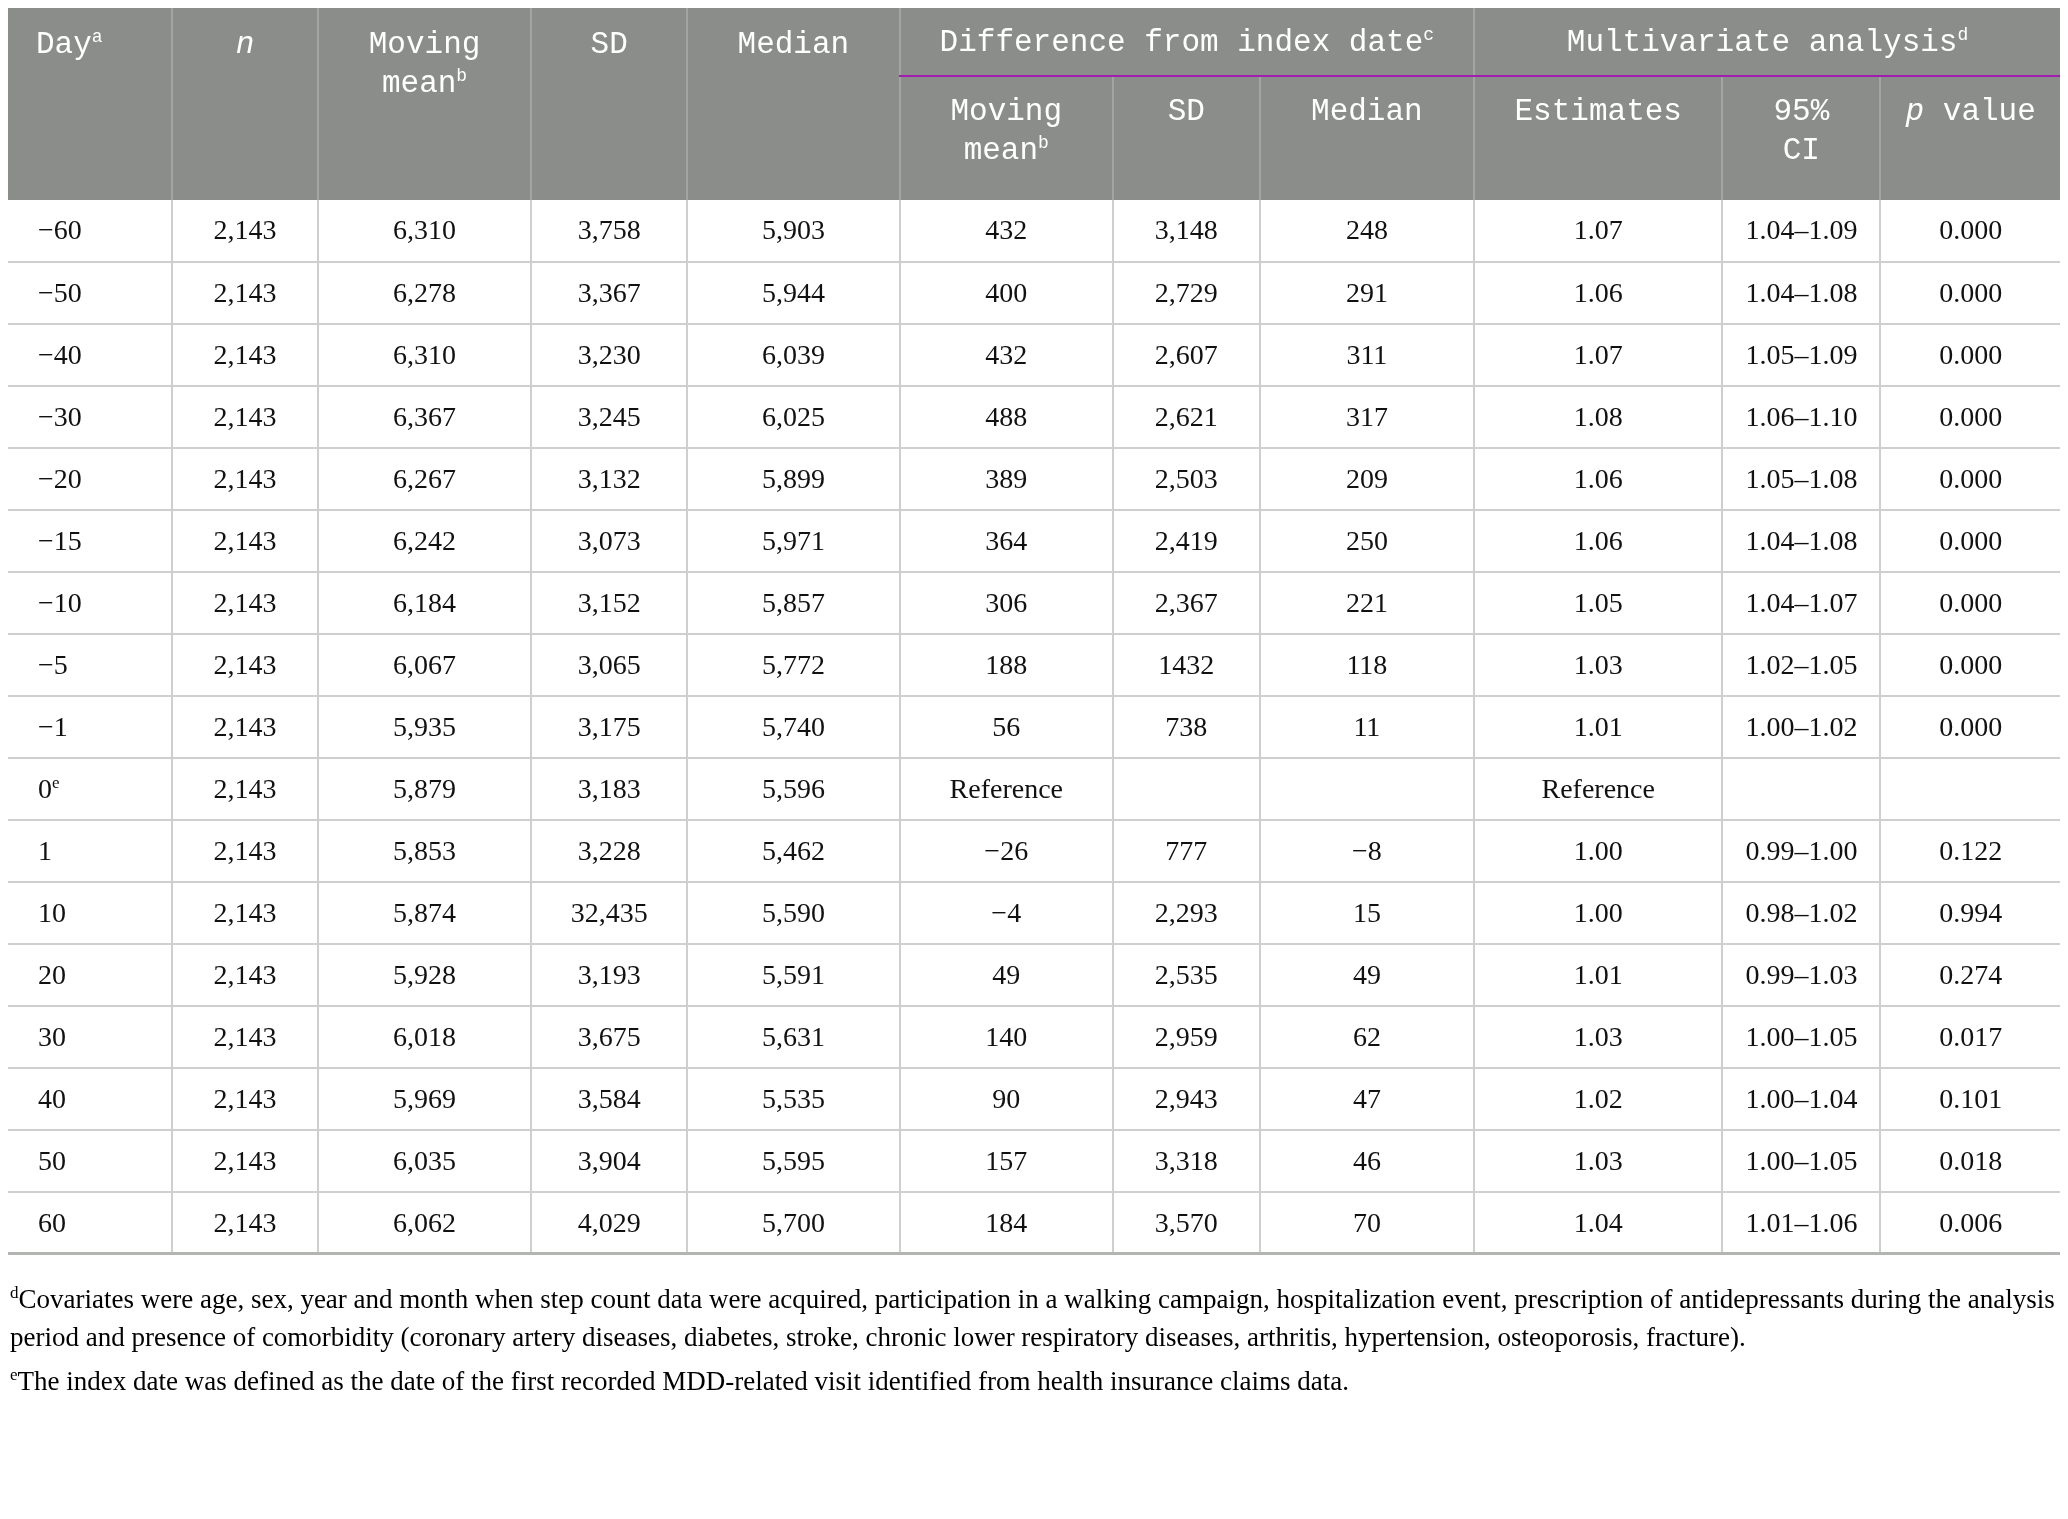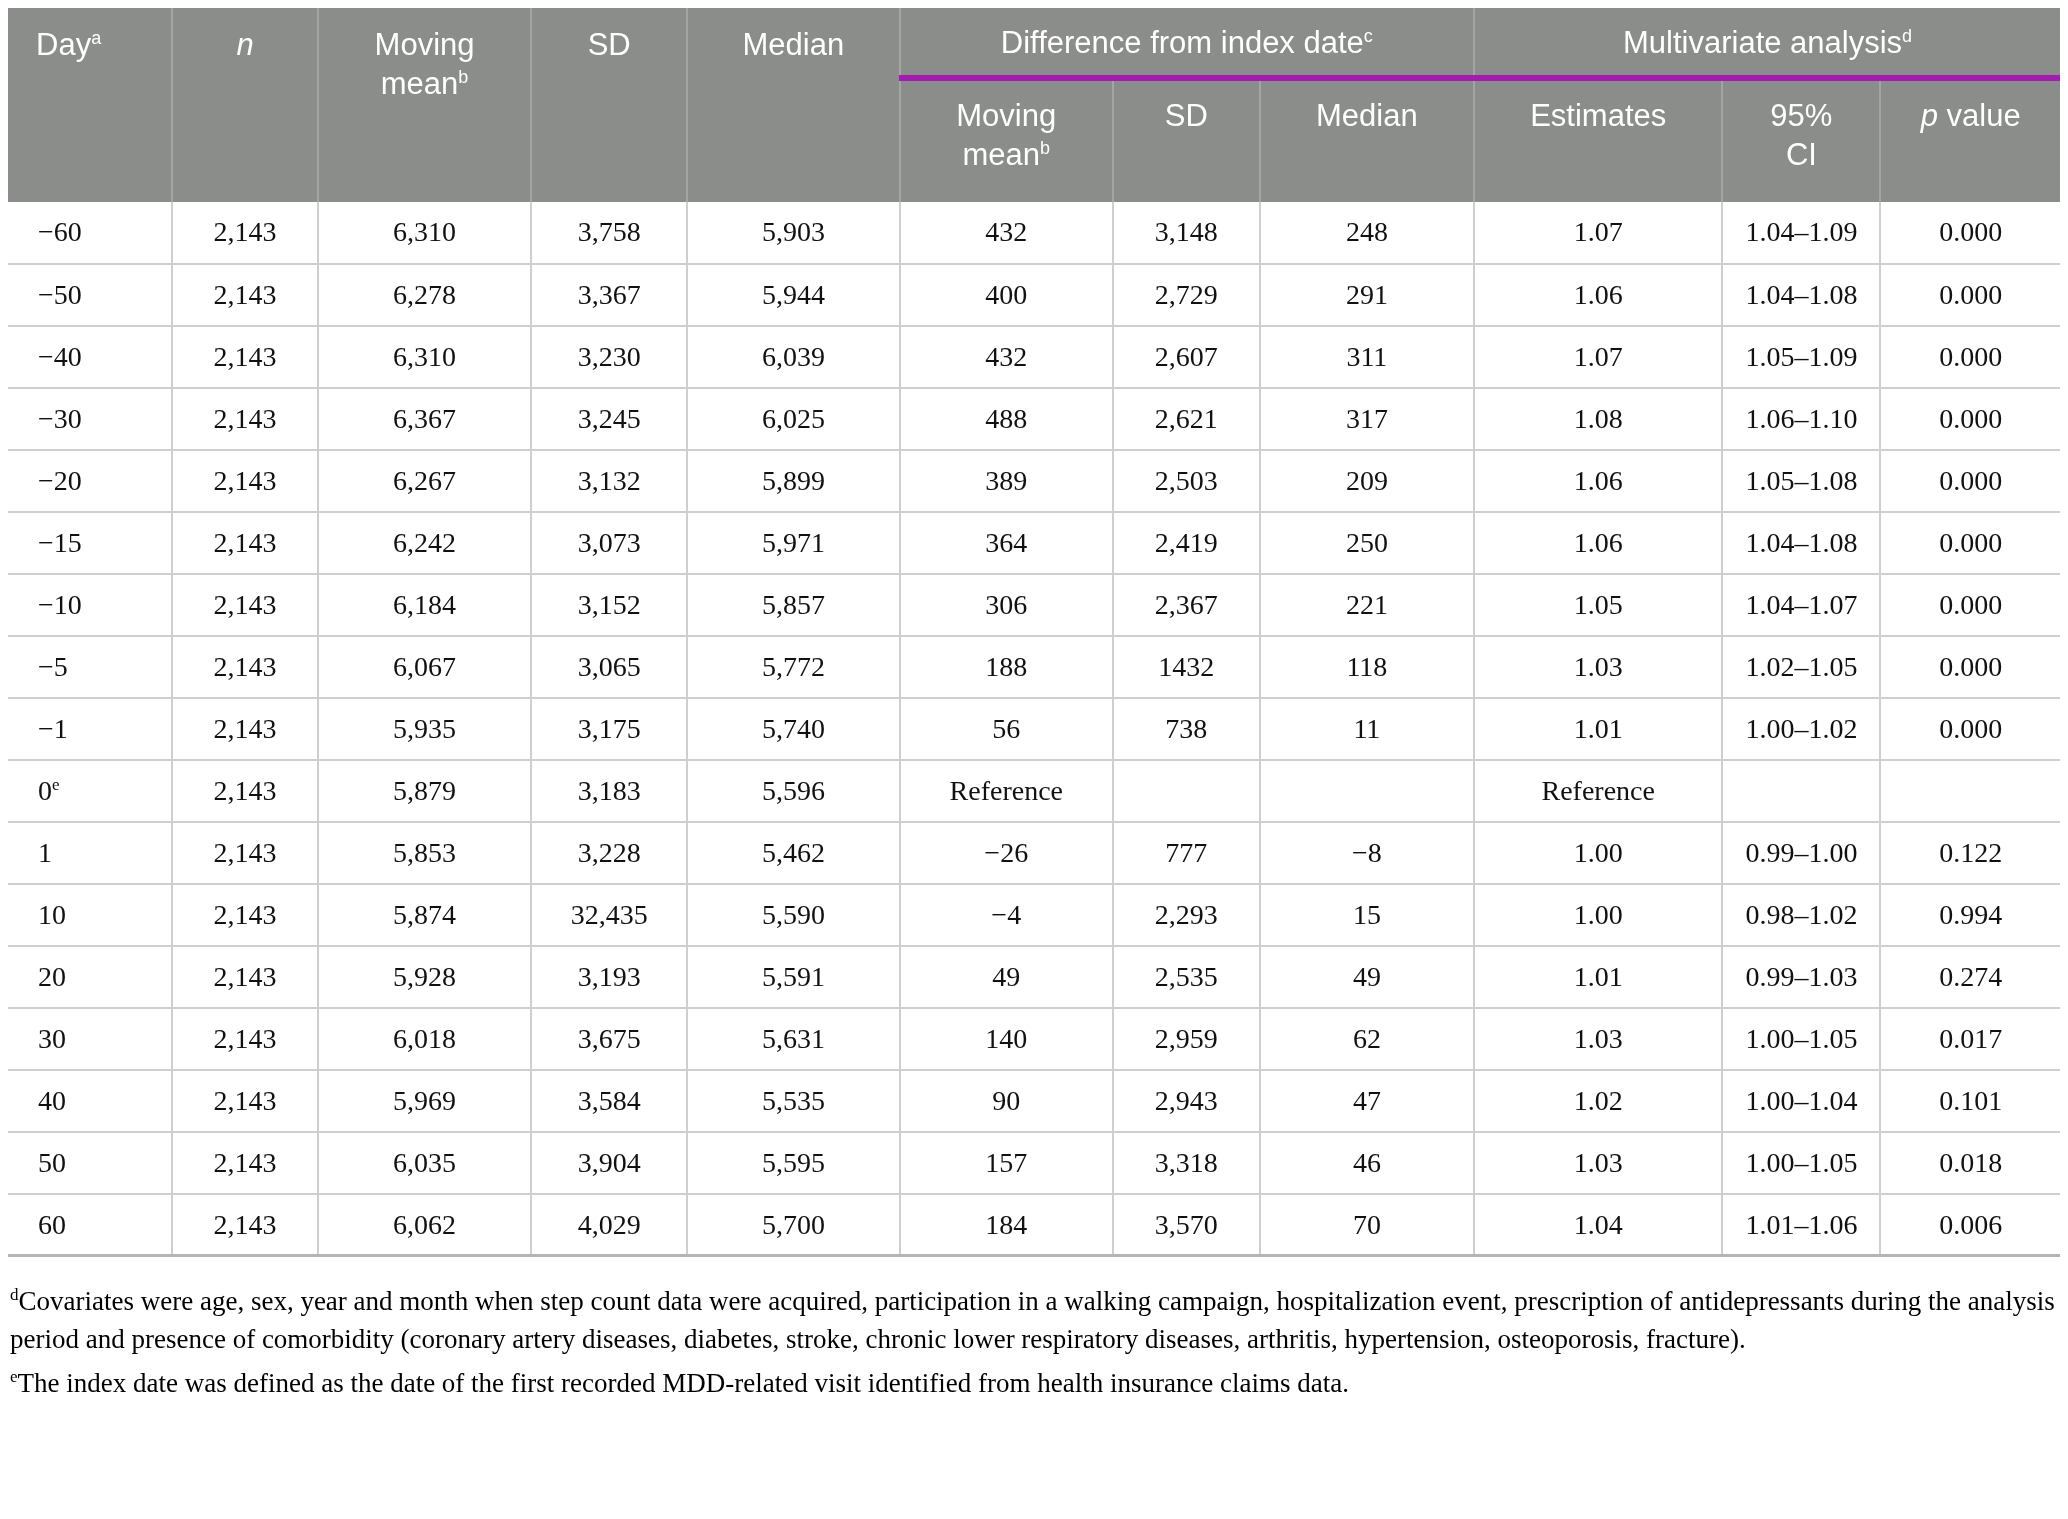--- a/index.html
+++ b/index.html
@@ -15,32 +15,32 @@
   table.results {
     width: 100%;
     border-collapse: collapse;
     table-layout: fixed;
   }
 
   
   thead th {
     background: #8a8d8a;
     color: #ffffff;
-    font-family: Liberation Sans, sans-serif;
+    font-family: Liberation Mono, monospace;
     font-weight: 400;
     font-size: 31px;
     line-height: 1.25;
     vertical-align: top;
     text-align: center;
     padding: 18px 8px 12px 8px;
     border-left: 2px solid #a2a5a2;
   }
   thead th.no-left { border-left: none; }
   thead th.th-day { text-align: left; padding-left: 28px; }
-  thead th.group { height: 66px; padding-top: 16px; border-bottom: 6px solid #a21caf; }
+  thead th.group { height: 66px; padding-top: 16px; border-bottom: 2px solid #a21caf; }
   thead tr.subrow th { height: 124px; padding-top: 16px; }
   thead sup { font-size: 18px; line-height: 0; }
   .italic { font-style: italic; }
   .hdr-wrap { display: inline-block; max-width: 125px; }
   .hdr-wrap-ci { display: inline-block; max-width: 72px; text-align: center; }
 
   
   tbody td {
     font-size: 28px;
     height: 62px;

